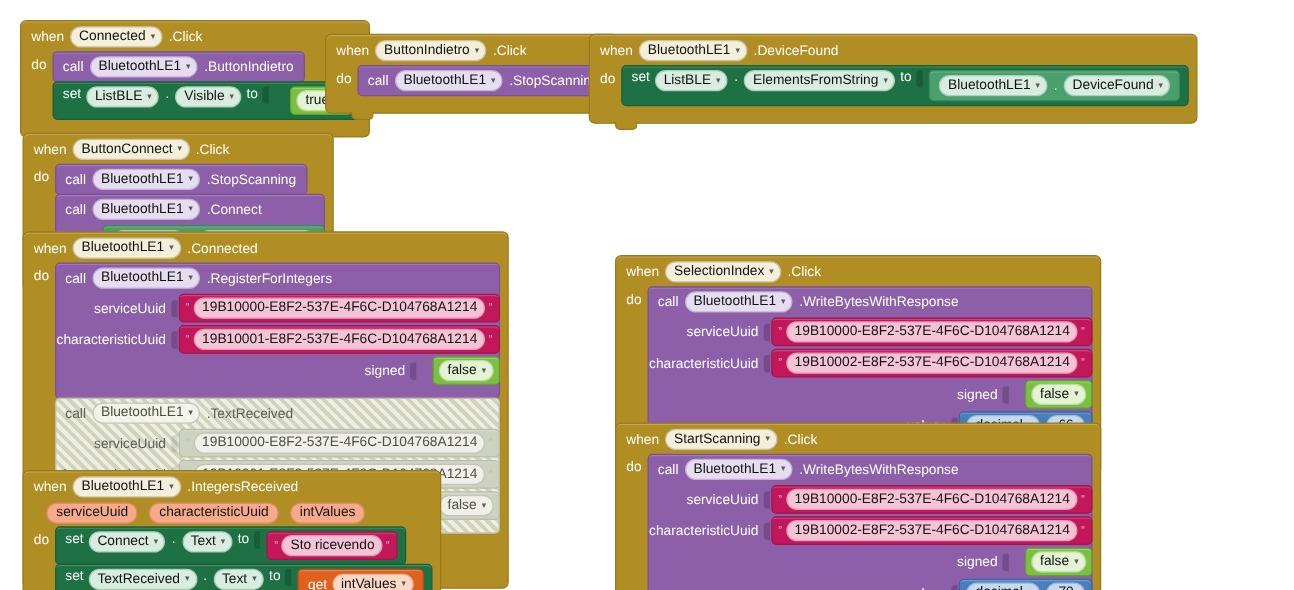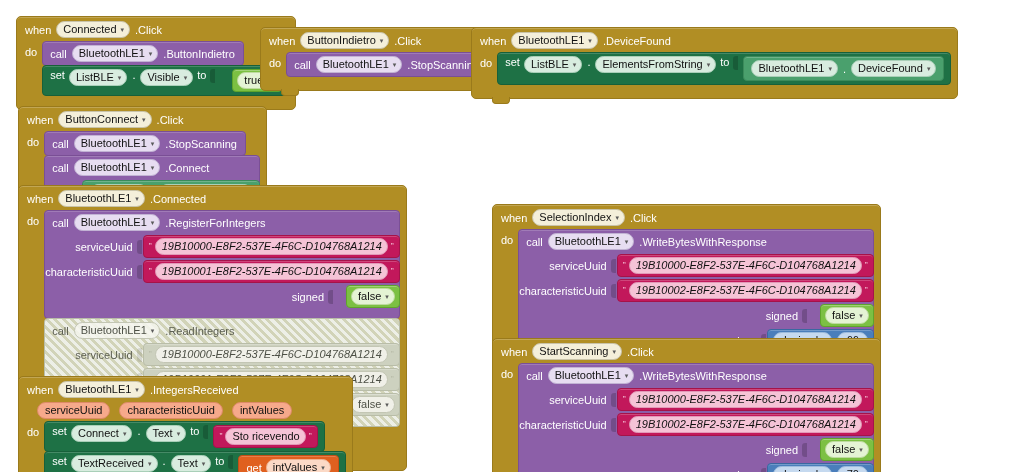--- a/index.html
+++ b/index.html
@@ -144,21 +144,21 @@
   }
   .fld-lt{background:#e7ddf1;border-color:#c2b3d4;}     
   .fld-gr{background:#d8ecdf;border-color:#a9cfb8;}     
   .fld-pk{background:#f5c3d6;border-color:#e29ab8;}     
   .fld-lg{background:#e4f3d4;border-color:#bedb9f;}     
   .fld-bl{background:#c5d9ef;border-color:#9dbcdd;}     
   .fld-or{background:#fbd9c6;border-color:#eeb393;}     
   .fld-par{background:#f6a98b;border:1px solid #de8a68;border-radius:9px;color:#111;
            padding:1px 7px;line-height:13px;font-size:11px;display:inline-flex;}
   .caret{font-size:7px;color:#5a5a5a;line-height:7px;position:relative;top:0px;}
-  .uuid{min-width:195px;justify-content:center;font-style:italic;}
+  .uuid{min-width:195px;justify-content:center;}
   .num{min-width:18px;justify-content:center;}
   .socket{
     display:inline-block;width:5px;height:14px;margin-right:1px;
     border-radius:3px 0 0 3px;background:rgba(0,0,0,.18);flex:none;
   }
 
   
   .disabled{
     background:
       repeating-linear-gradient(45deg,
@@ -405,21 +405,21 @@
           <div class="call-foot"></div>
         </div>
 
         <div class="call disabled" style="margin-top:-1px;">
           <div class="call-hdr">
             <span>call</span>
             <span class="fld">
               <span>BluetoothLE1</span>
               <span class="caret">▾</span>
             </span>
-            <span>.ReadIntegers</span>
+            <span>.TextReceived</span>
           </div>
           <div class="arg-row">
             <span class="arg-lbl">serviceUuid</span>
             <span class="socket"></span>
             <span class="textblk" style="margin-right:-1px;">
               <span class="quote">”</span>
               <span class="fld uuid">19B10000-E8F2-537E-4F6C-D104768A1214</span>
               <span class="quote">”</span>
             </span>
           </div>

